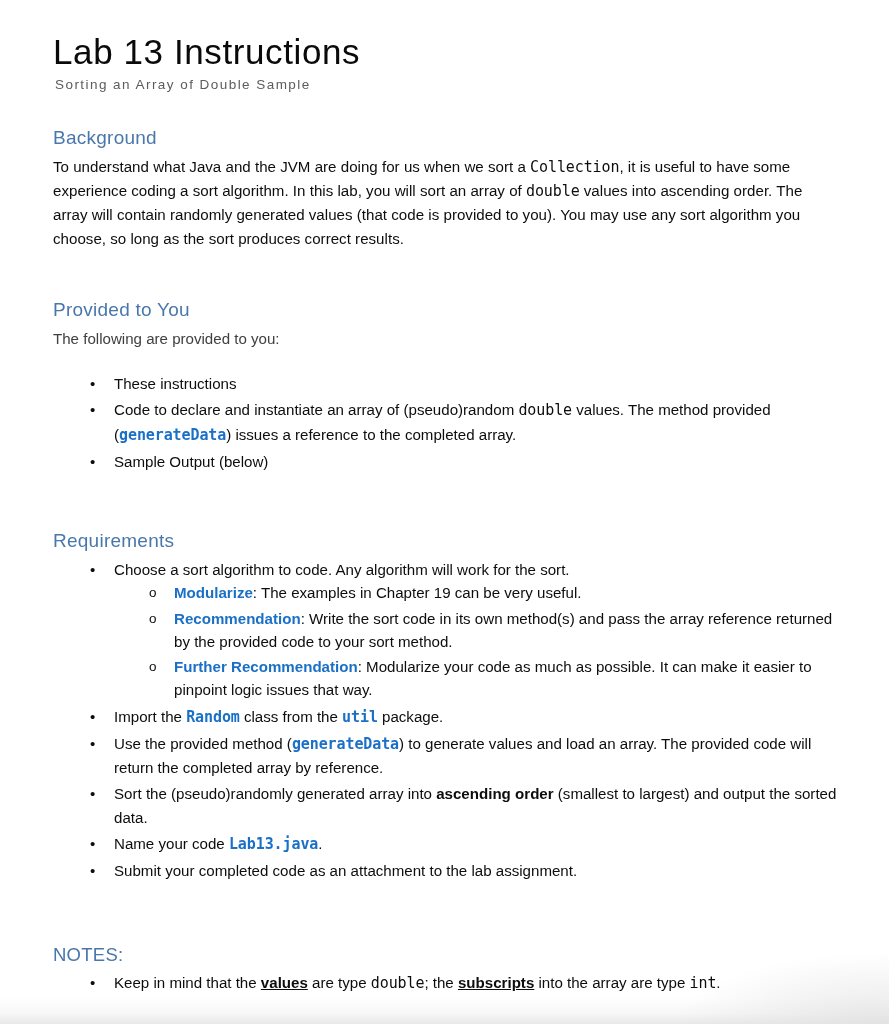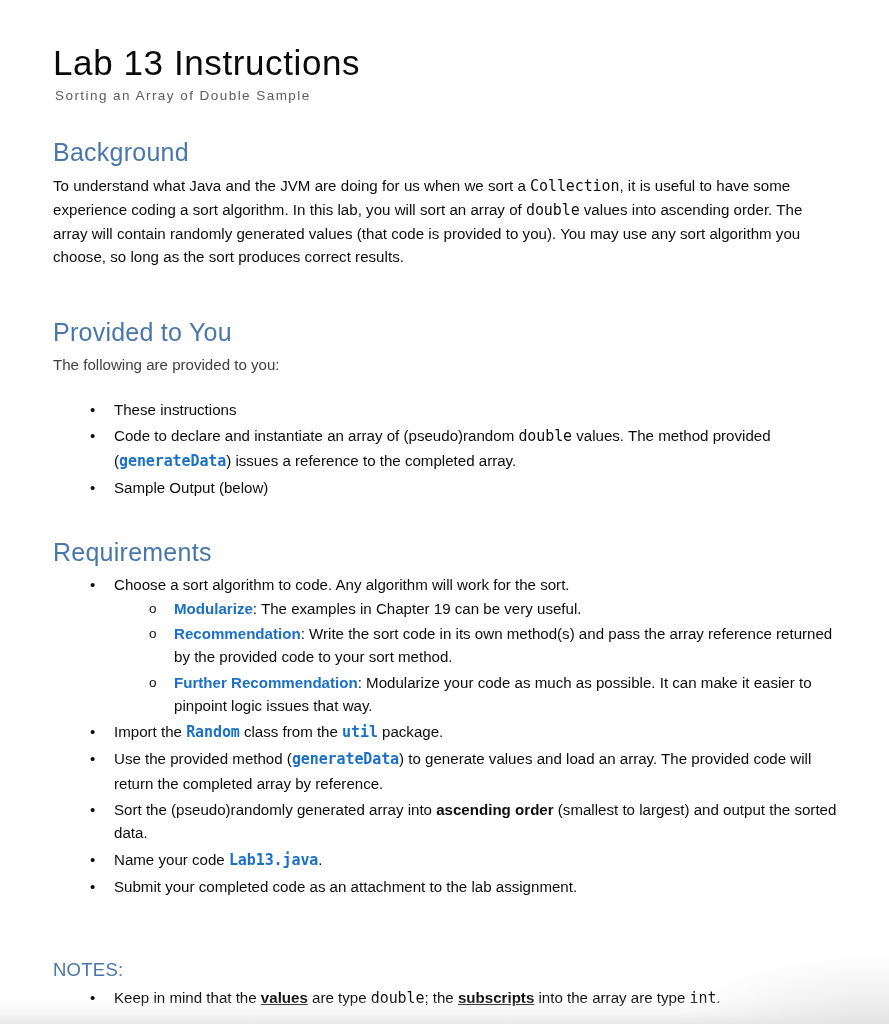--- a/index.html
+++ b/index.html
@@ -41,52 +41,52 @@
     bottom: 0;
     width: 210px;
     height: 70px;
     background: radial-gradient(ellipse at 100% 100%, rgba(225,225,225,0.8) 0%, rgba(255,255,255,0) 72%);
     pointer-events: none;
   }
 
   
   .doc-title {
     margin: 0;
-    padding-top: 43px;
+    padding-top: 32px;
     font-size: 35px;
     font-weight: 400;
     letter-spacing: 0.6px;
     color: #0a0a0a;
     line-height: 1.12;
   }
   .doc-subtitle {
     margin: 6px 0 0 2px;
     font-size: 13.5px;
     font-weight: 400;
     letter-spacing: 1.45px;
     color: #5c5c5c;
     line-height: 1.2;
   }
 
   
   h2.section-heading {
     margin: 0;
-    font-size: 25px;
+    font-size: 19px;
     font-weight: 400;
     color: #4a77ab;
     letter-spacing: 0.25px;
     line-height: 1.25;
   }
   h2.section-heading.notes-heading {
     font-size: 18.5px;
   }
 
   .sec-background { margin-top: 33px; }
   .sec-provided   { margin-top: 48px; }
-  .sec-require    { margin-top: 38px; }
+  .sec-require    { margin-top: 56px; }
   .sec-notes      { margin-top: 60px; }
 
   
   p.body-text {
     margin: 5px 0 0 0;
     font-size: 15.1px;
     line-height: 1.545;
     color: #0d0d0d;
     letter-spacing: 0.02px;
     max-width: 785px;

